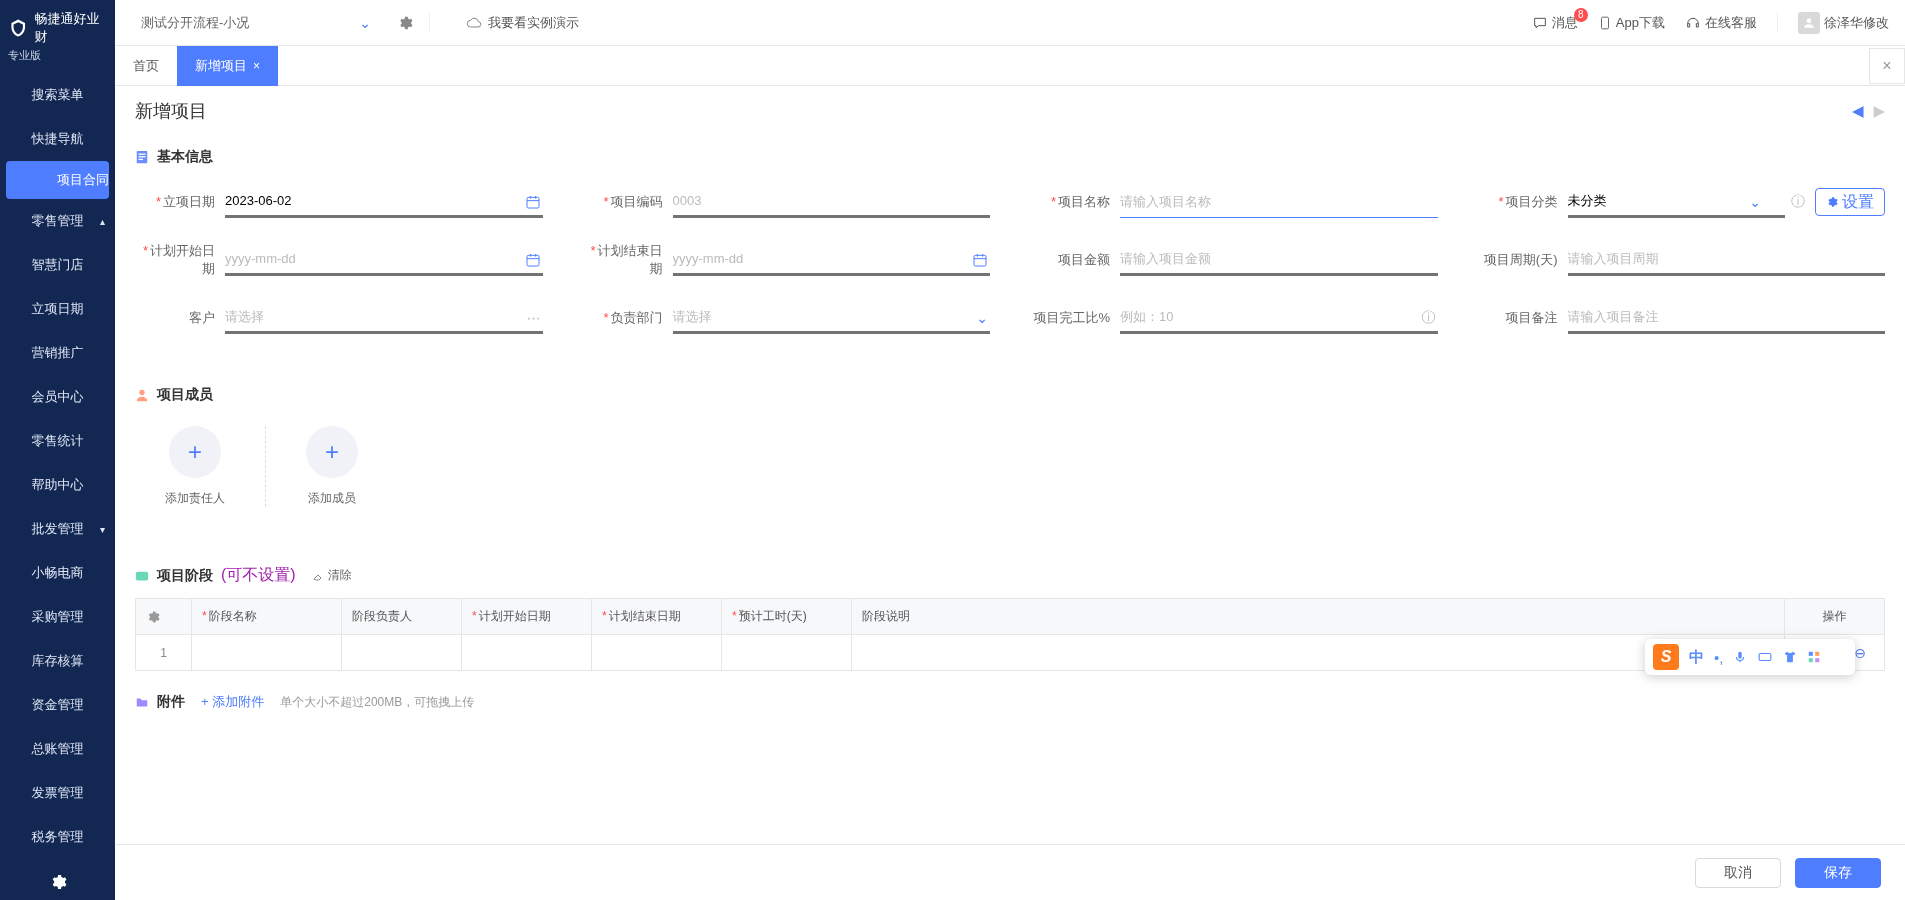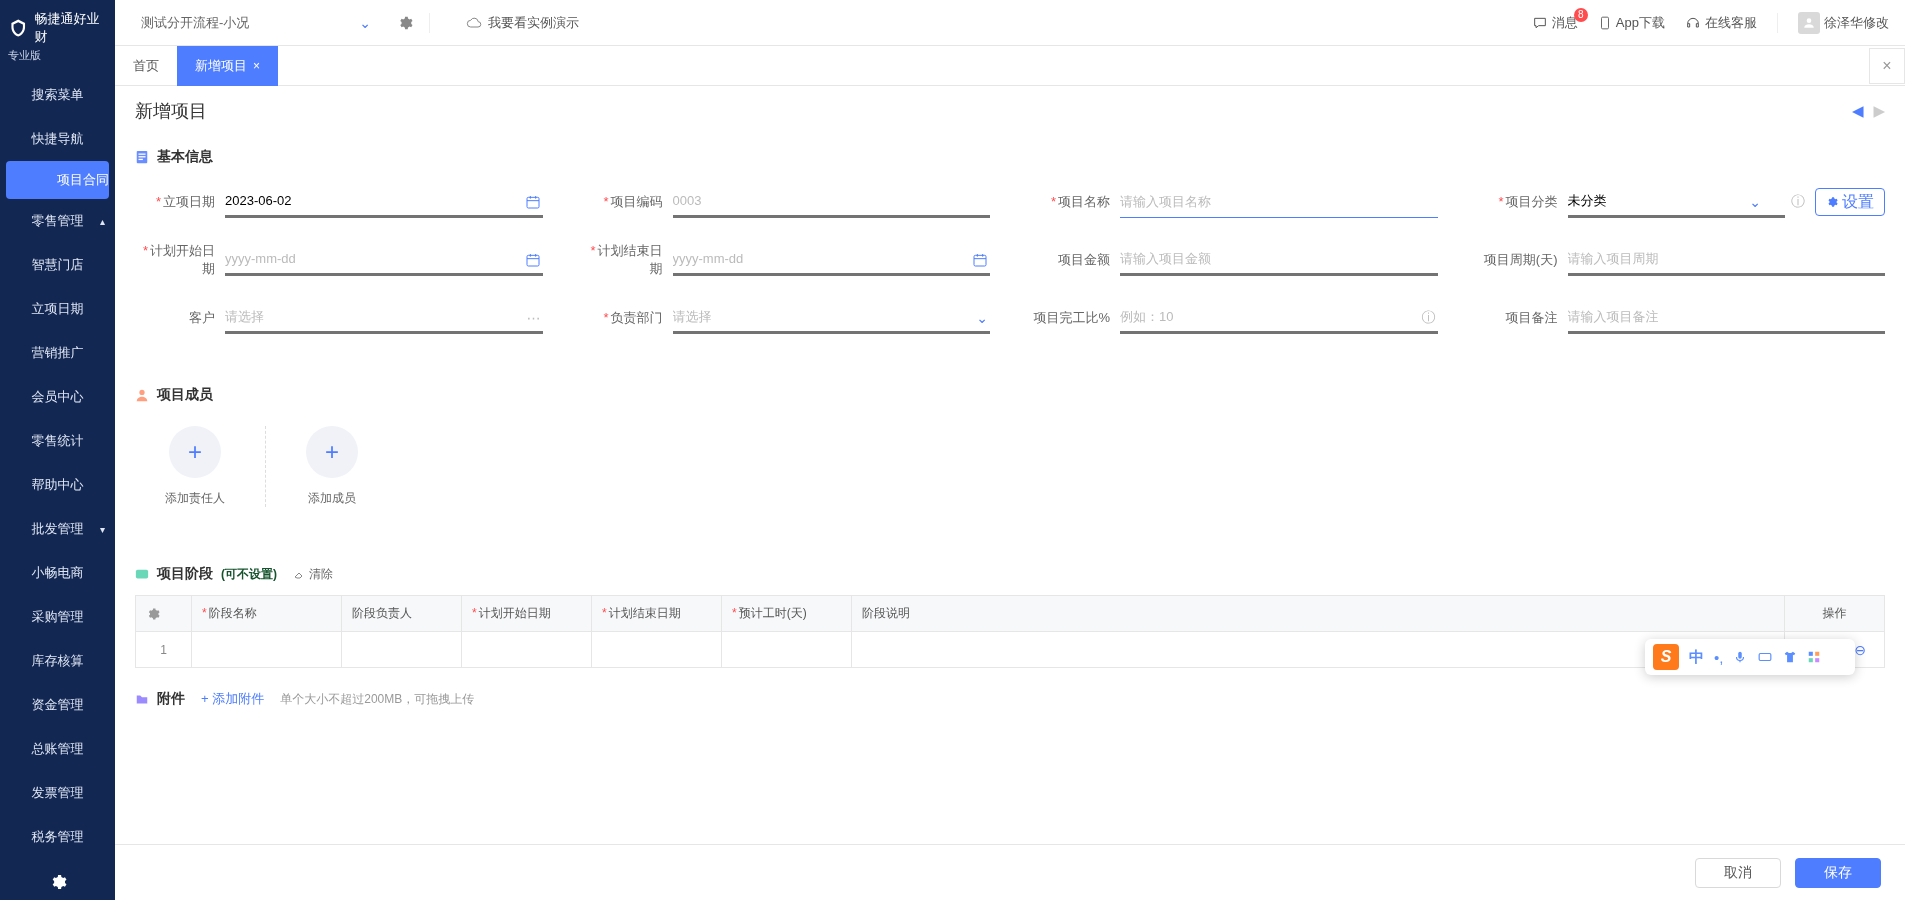--- a/index.html
+++ b/index.html
@@ -53,21 +53,21 @@
 .page-title { font-size: 18px; font-weight: 500; }
 .page-arrows { display: flex; gap: 10px; }
 .page-arrows span { cursor: pointer; color: var(--blue); font-size: 15px; }
 .page-arrows .disabled { color: #ccc; }
 
 
 .content { flex: 1; overflow-y: auto; padding: 0 20px 20px; }
 .section { background: #fff; margin-bottom: 16px; }
 .section-head { display: flex; align-items: center; gap: 8px; padding: 12px 0; font-size: 14px; font-weight: 600; }
 .section-icon { width: 14px; height: 14px; }
-.section-hint { font-size: 12px; color: #14532d; font-weight: 700; }
+.section-hint { font-size: 16px; color: #a21caf; font-weight: 400; }
 .section-clear { display: inline-flex; align-items: center; gap: 4px; font-size: 12px; color: #666; cursor: pointer; margin-left: 8px; font-weight: 400; }
 
 
 .form-grid { display: grid; grid-template-columns: repeat(4, 1fr); column-gap: 40px; row-gap: 24px; padding: 8px 0 24px; }
 .form-item { display: flex; align-items: center; }
 .form-label { width: 90px; text-align: right; font-size: 13px; color: #666; flex-shrink: 0; padding-right: 10px; }
 .form-label .req { color: #ff4d4f; margin-right: 2px; }
 .form-input-wrap { flex: 1; position: relative; }
 .form-input-wrap input, .form-input-wrap .fake-input { width: 100%; height: 32px; border: none; border-bottom: 3px solid #737373; background: transparent; outline: none; font-size: 13px; padding-right: 26px; }
 .form-input-wrap.focus input, .form-input-wrap.focus .fake-input { border-bottom: 1px solid var(--blue); }

